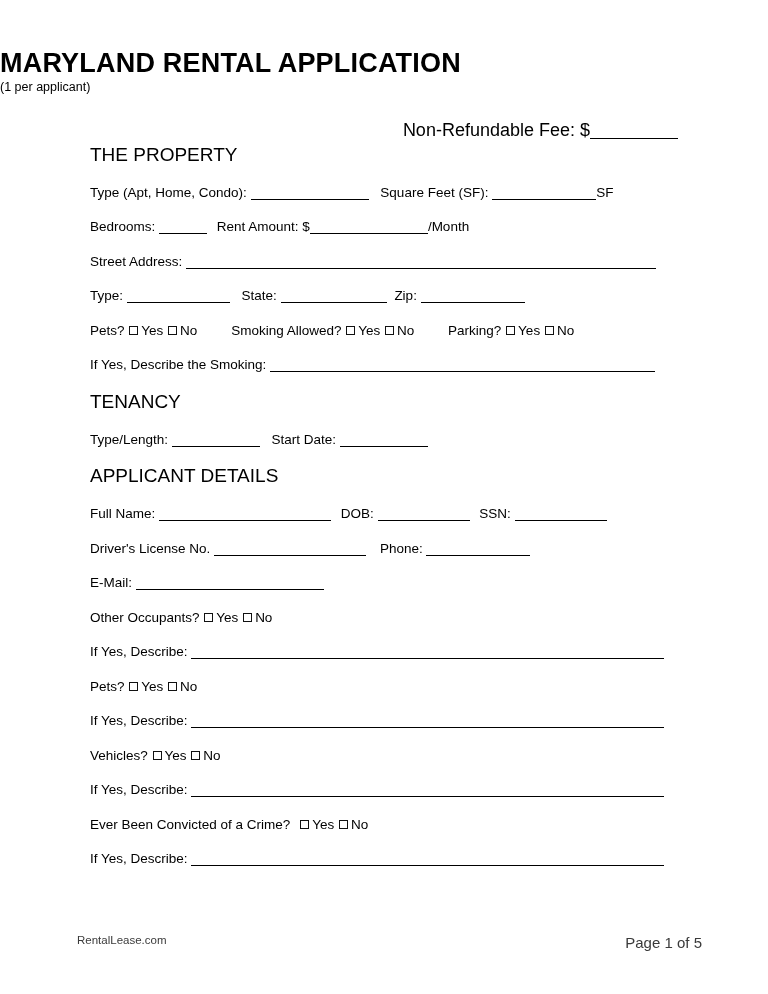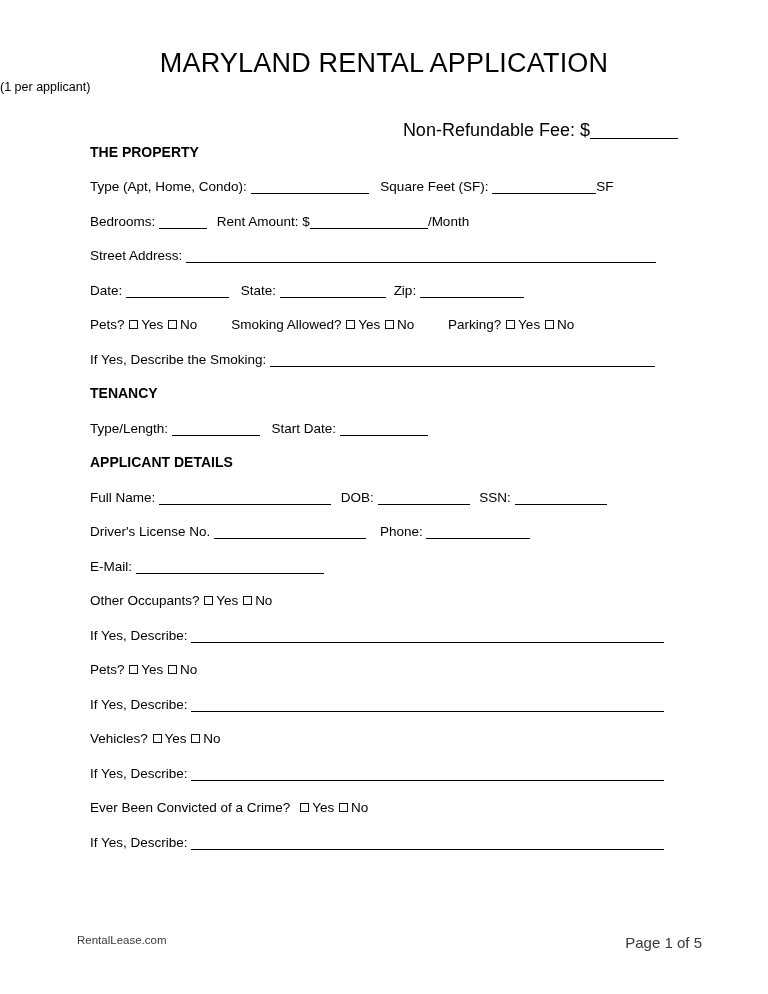--- a/index.html
+++ b/index.html
@@ -15,23 +15,23 @@
     font-family: "Liberation Sans", sans-serif;
     color: #000000;
     overflow: hidden;
     box-sizing: border-box;
   }
   .doc-title {
     position: absolute;
     left: 0;
     top: 48px;
     width: 768px;
-    text-align: center;
+    text-align: left;
     font-size: 27px;
-    font-weight: normal;
+    font-weight: bold;
     letter-spacing: 0.2px;
   }
   .doc-subtitle {
     position: absolute;
     left: 0;
     top: 80px;
     width: 768px;
     font-size: 12.5px;
   }
   .fee-line {
@@ -42,22 +42,22 @@
     font-weight: normal;
     white-space: nowrap;
   }
   .body-wrap {
     position: absolute;
     left: 90px;
     top: 145px;
     width: 588px;
   }
   .section-head {
-    font-size: 14px;
-    font-weight: bold;
+    font-size: 19px;
+    font-weight: normal;
     margin: 0 0 19px 0;
     line-height: 1.1;
   }
   .row {
     font-size: 13.5px;
     line-height: 1.15;
     margin: 0 0 19px 0;
     white-space: nowrap;
   }
   
@@ -122,21 +122,21 @@
       <span class="fill" style="width:48px"></span>
       <span class="sp" style="width:6px"></span><span>Rent Amount: $</span><span class="fill" style="width:118px"></span><span>/Month</span>
     </div>
 
     <div class="row">
       <span>Street Address:</span>
       <span class="fill" style="width:470px"></span>
     </div>
 
     <div class="row">
-      <span>Date:</span>
+      <span>Type:</span>
       <span class="fill" style="width:103px"></span>
       <span class="sp" style="width:8px"></span><span>State:</span>
       <span class="fill" style="width:106px"></span>
       <span class="sp" style="width:4px"></span><span>Zip:</span>
       <span class="fill" style="width:104px"></span>
     </div>
 
     <div class="row">
       <span>Pets?</span>
       <span class="cb"></span><span>Yes</span>

